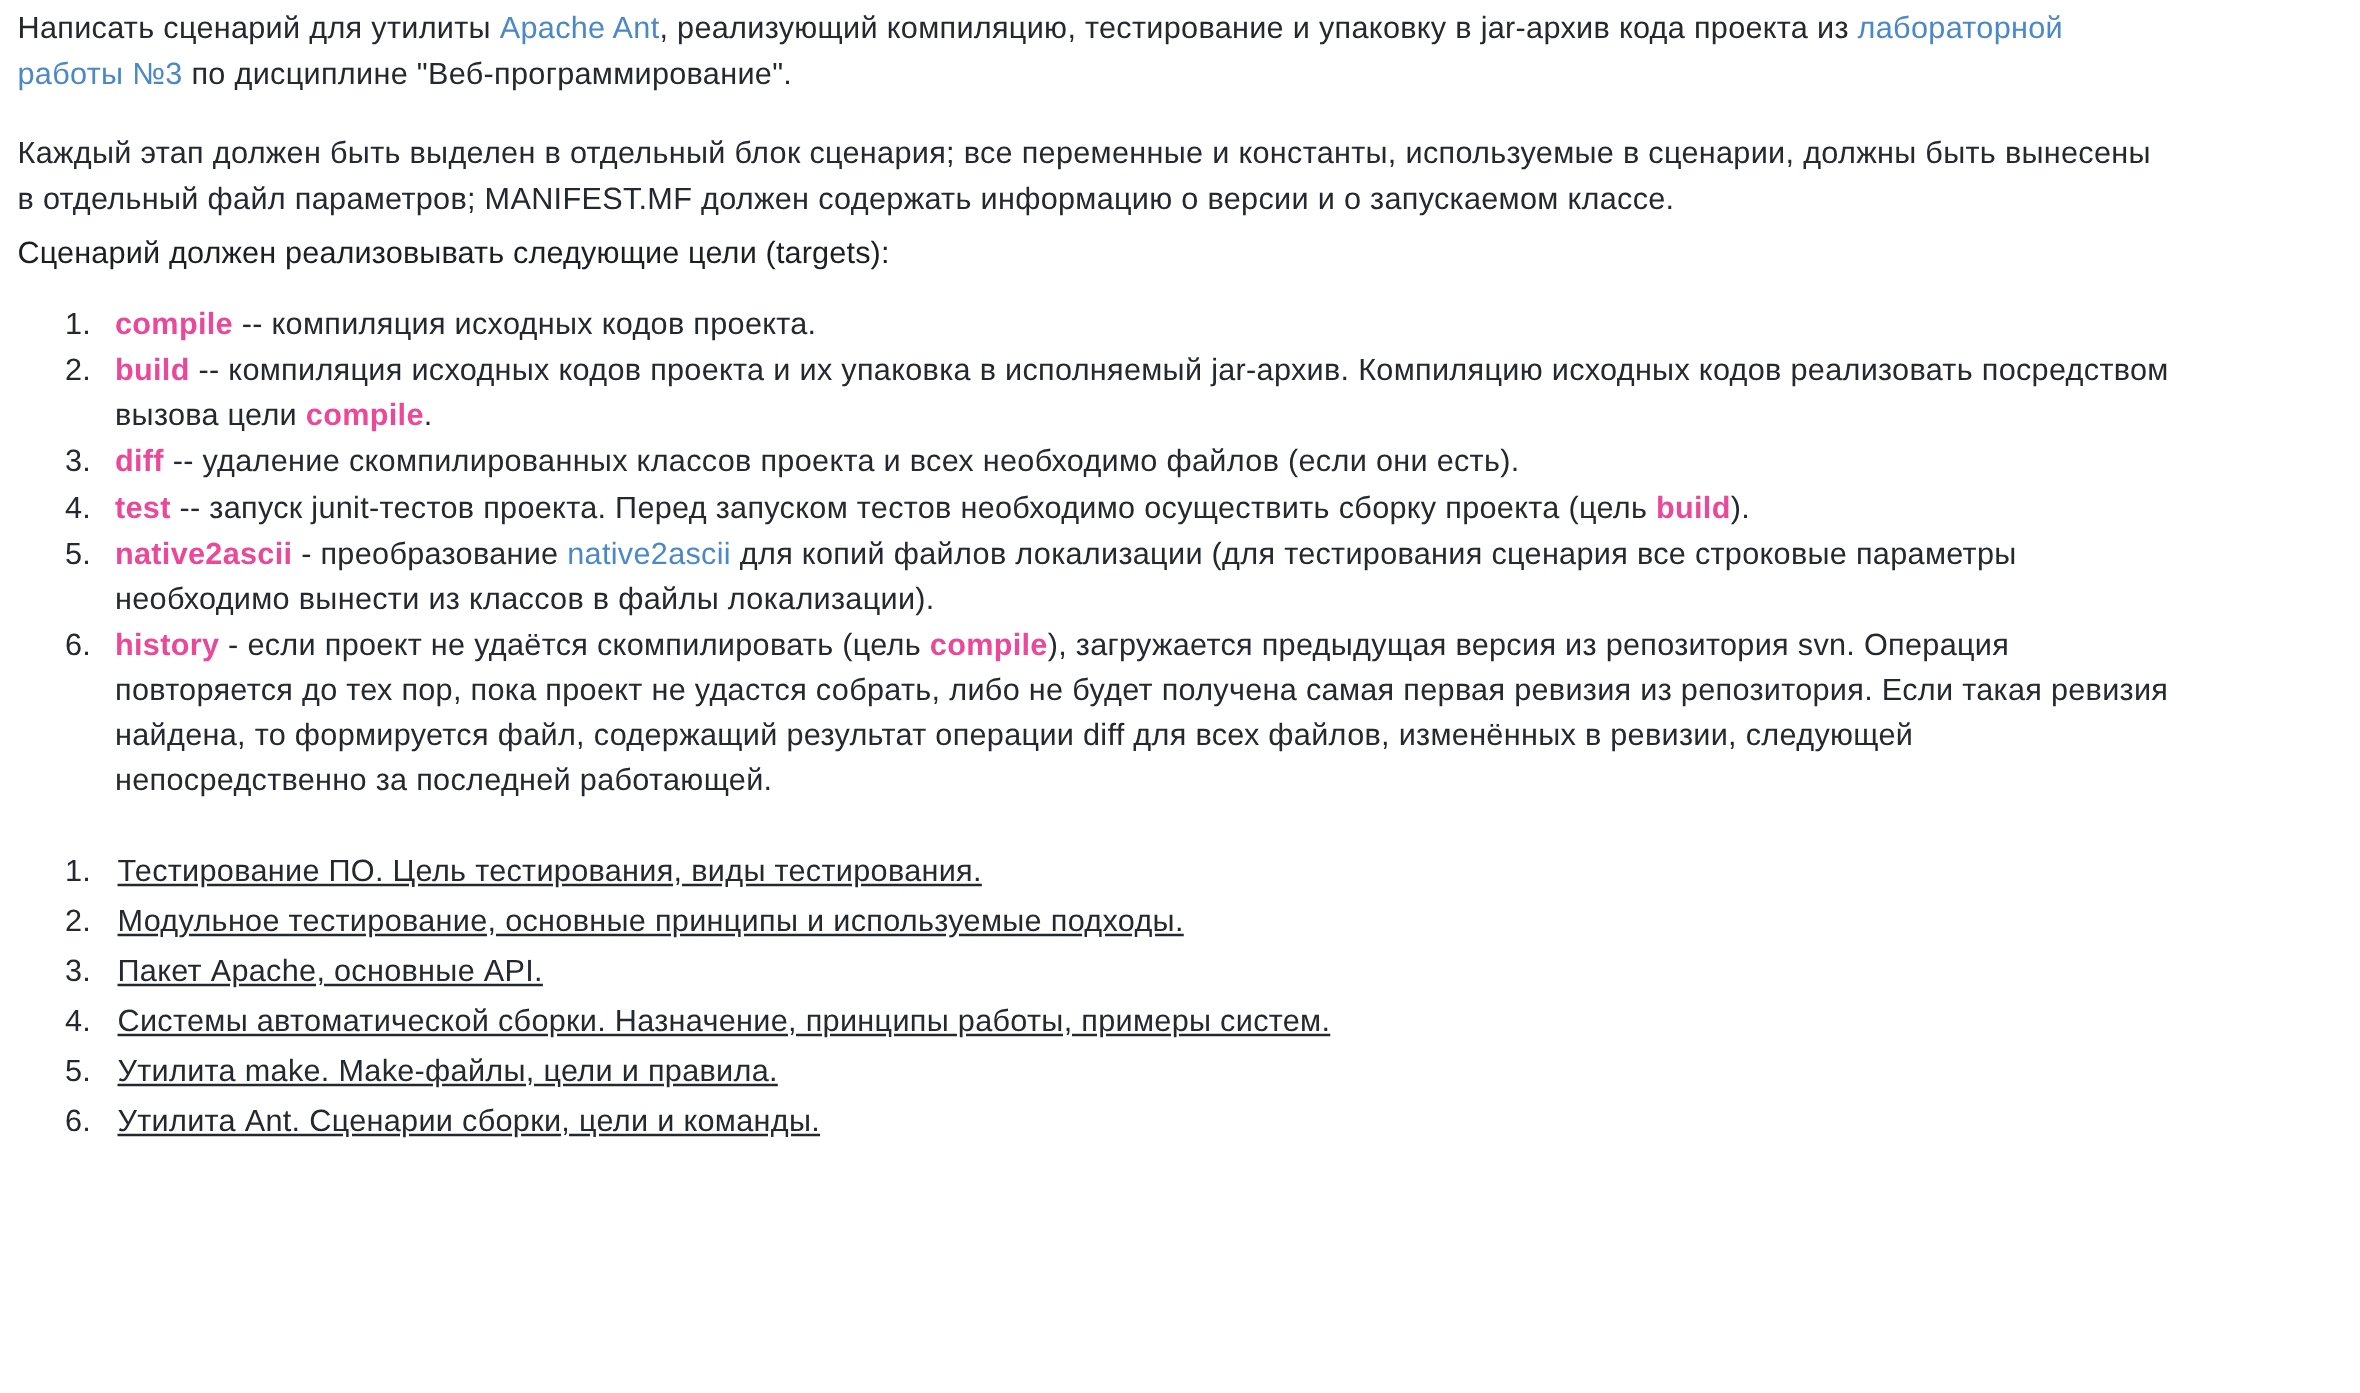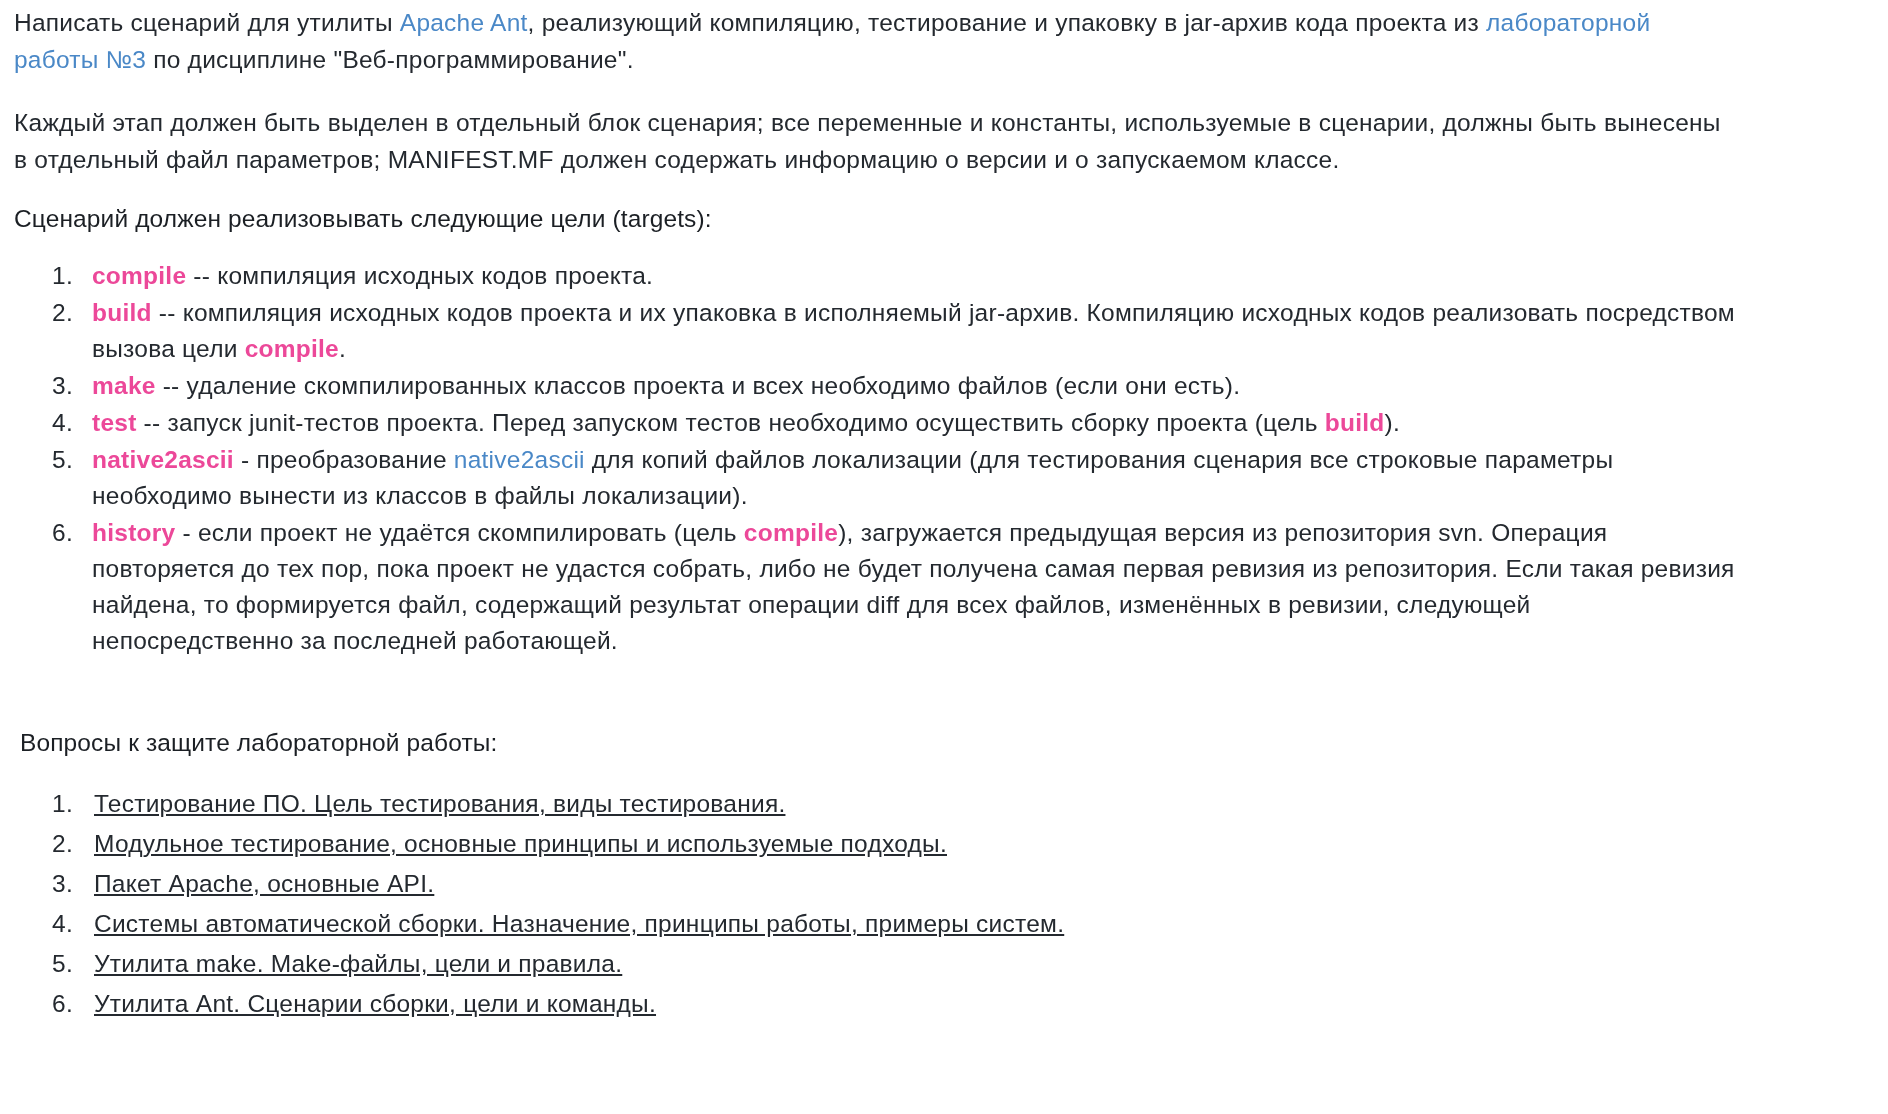--- a/index.html
+++ b/index.html
@@ -20,21 +20,21 @@
     padding: 4px 18px 0 14px;
   }
   p.para {
     font-size: 24.5px;
     line-height: 37px;
     margin: 0 0 26px 0;
     color: #24292f;
     letter-spacing: 0.01em;
   }
   p.para.tight {
-    margin-bottom: 24px;
+    margin-bottom: 8px;
   }
   a.link {
     color: #4a88c7;
     text-decoration: none;
   }
   h3.section-heading {
     font-size: 24.5px;
     line-height: 34px;
     font-weight: normal;
     margin: 0 0 22px 0;
@@ -81,29 +81,28 @@
 
   <p class="para"><span>Написать сценарий для утилиты </span><a class="link" href="#">Apache Ant</a><span>, реализующий компиляцию, тестирование и упаковку в jar-архив кода проекта из </span><a class="link" href="#">лабораторной работы №3</a><span> по дисциплине "Веб-программирование".</span></p>
 
   <p class="para tight"><span>Каждый этап должен быть выделен в отдельный блок сценария; все переменные и константы, используемые в сценарии, должны быть вынесены в отдельный файл параметров; MANIFEST.MF должен содержать информацию о версии и о запускаемом классе.</span></p>
 
   <h3 class="section-heading">Сценарий должен реализовывать следующие цели (targets):</h3>
 
   <ol class="numbered targets-list">
       <li><strong class="code-term">compile</strong><span> -- компиляция исходных кодов проекта.</span></li>
       <li><strong class="code-term">build</strong><span> -- компиляция исходных кодов проекта и их упаковка в исполняемый jar-архив. Компиляцию исходных кодов реализовать посредством вызова цели </span><strong class="code-term">compile</strong><span>.</span></li>
-      <li><strong class="code-term">make</strong><span> -- удаление скомпилированных классов проекта и всех необходимо файлов (если они есть).</span></li>
+      <li><strong class="code-term">diff</strong><span> -- удаление скомпилированных классов проекта и всех необходимо файлов (если они есть).</span></li>
       <li><strong class="code-term">test</strong><span> -- запуск junit-тестов проекта. Перед запуском тестов необходимо осуществить сборку проекта (цель </span><strong class="code-term">build</strong><span>).</span></li>
       <li><strong class="code-term">native2ascii</strong><span> - преобразование </span><a class="link" href="#">native2ascii</a><span> для копий файлов локализации (для тестирования сценария все строковые параметры необходимо вынести из классов в файлы локализации).</span></li>
       <li><strong class="code-term">history</strong><span> - если проект не удаётся скомпилировать (цель </span><strong class="code-term">compile</strong><span>), загружается предыдущая версия из репозитория svn. Операция повторяется до тех пор, пока проект не удастся собрать, либо не будет получена самая первая ревизия из репозитория. Если такая ревизия найдена, то формируется файл, содержащий результат операции diff для всех файлов, изменённых в ревизии, следующей непосредственно за последней работающей.</span></li>
     </ol>
 
   <div class="spacer-lg"></div>
 
-  <h3 class="section-heading indented">Вопросы к защите лабораторной работы:</h3>
 
   <ol class="numbered questions-list">
       <li>Тестирование ПО. Цель тестирования, виды тестирования.</li>
       <li>Модульное тестирование, основные принципы и используемые подходы.</li>
       <li>Пакет Apache, основные API.</li>
       <li>Системы автоматической сборки. Назначение, принципы работы, примеры систем.</li>
       <li>Утилита make. Make-файлы, цели и правила.</li>
       <li>Утилита Ant. Сценарии сборки, цели и команды.</li>
     </ol>
 

